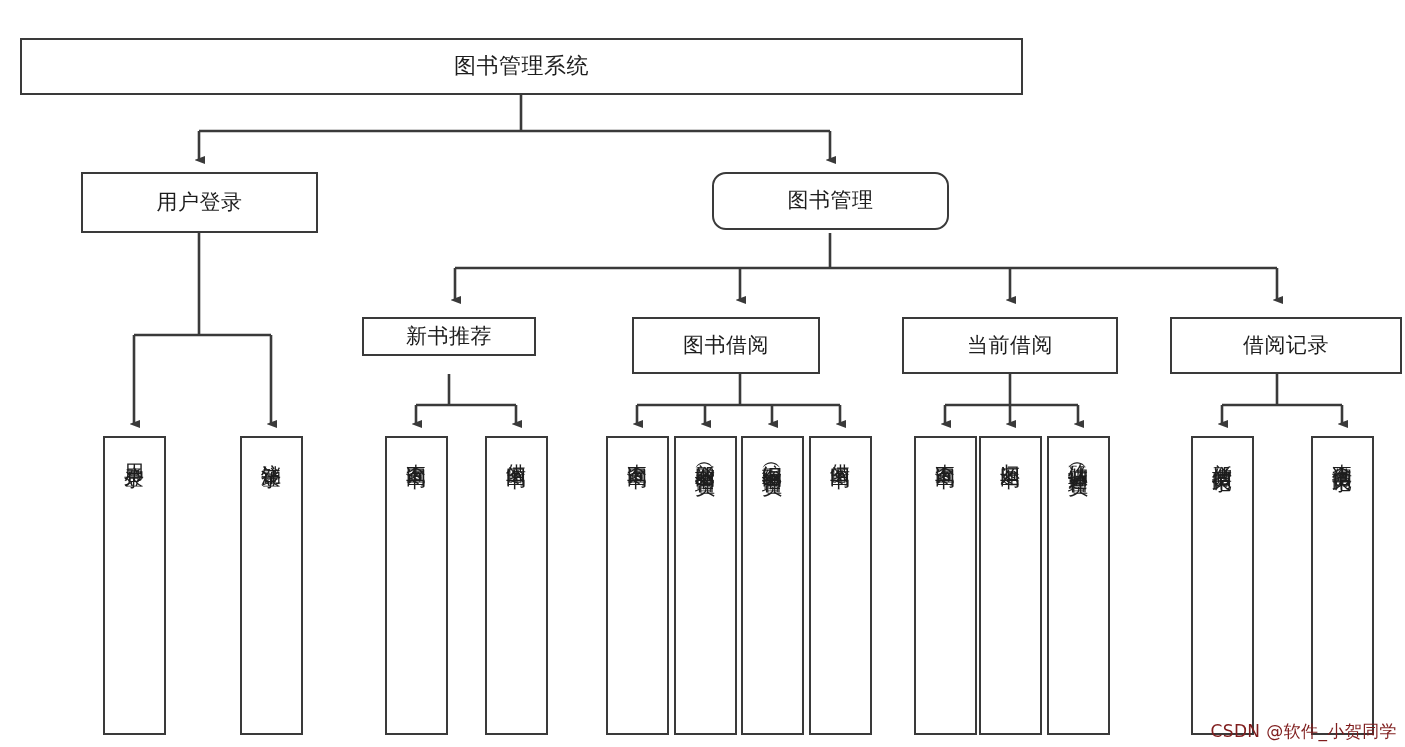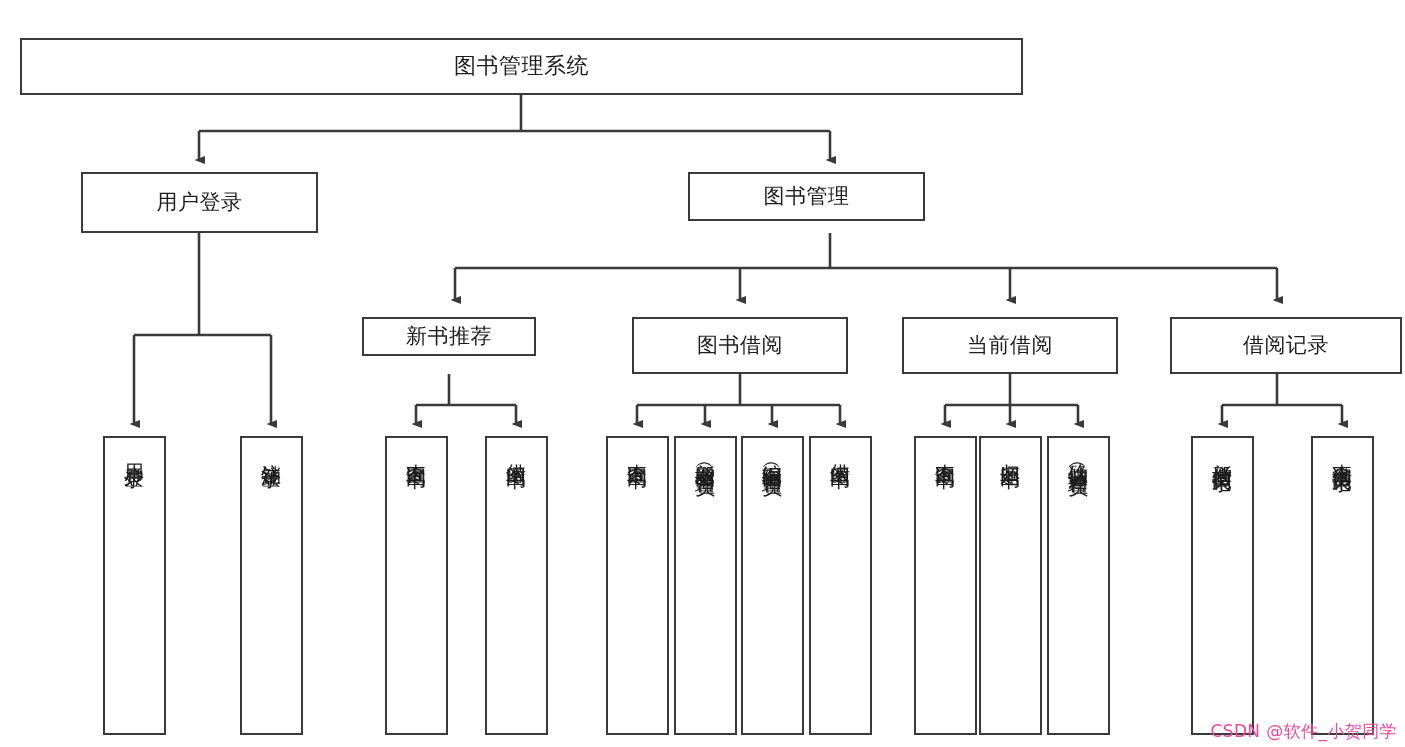--- a/index.html
+++ b/index.html
@@ -56,21 +56,21 @@
     line-height: 1;
     white-space: nowrap;
   }
   .node.root .node-label {
     font-size: 22px;
   }
   #watermark {
     position: absolute;
     right: 8px;
     bottom: 4px;
-    color: #ec4899;
+    color: #7f1d1d;
     font-size: 17px;
     letter-spacing: 0.4px;
     z-index: 5;
     white-space: nowrap;
   }
 </style>
 </head>
 <body>
 
 <div id="canvas">
@@ -125,28 +125,28 @@
     </g>
   </svg>
 
   <div class="node root" style="left:20px; top:12px; width:1003px; height:57px;margin-top:26px;">
     <span class="node-label">图书管理系统</span>
   </div>
 
   <div class="node" style="left:81px; top:172px; width:237px; height:61px;">
     <span class="node-label">用户登录</span>
   </div>
-  <div class="node" style="left:688px; top:172px; width:237px; height:49px;">
+  <div class="node" style="left:712px; top:172px; width:237px; height:58px;border-radius:14px;">
     <span class="node-label">图书管理</span>
   </div>
 
   <div class="node" style="left:362px; top:317px; width:174px; height:39px;">
     <span class="node-label">新书推荐</span>
   </div>
-  <div class="node" style="left:632px; top:317px; width:216px; height:57px;">
+  <div class="node" style="left:632px; top:317px; width:188px; height:57px;">
     <span class="node-label">图书借阅</span>
   </div>
   <div class="node" style="left:902px; top:317px; width:216px; height:57px;align-items:center;">
     <span class="node-label">当前借阅</span>
   </div>
   <div class="node" style="left:1170px; top:317px; width:232px; height:57px;">
     <span class="node-label">借阅记录</span>
   </div>
 
   <div class="node leaf" style="left:103px; top:436px; width:63px; height:299px;">

